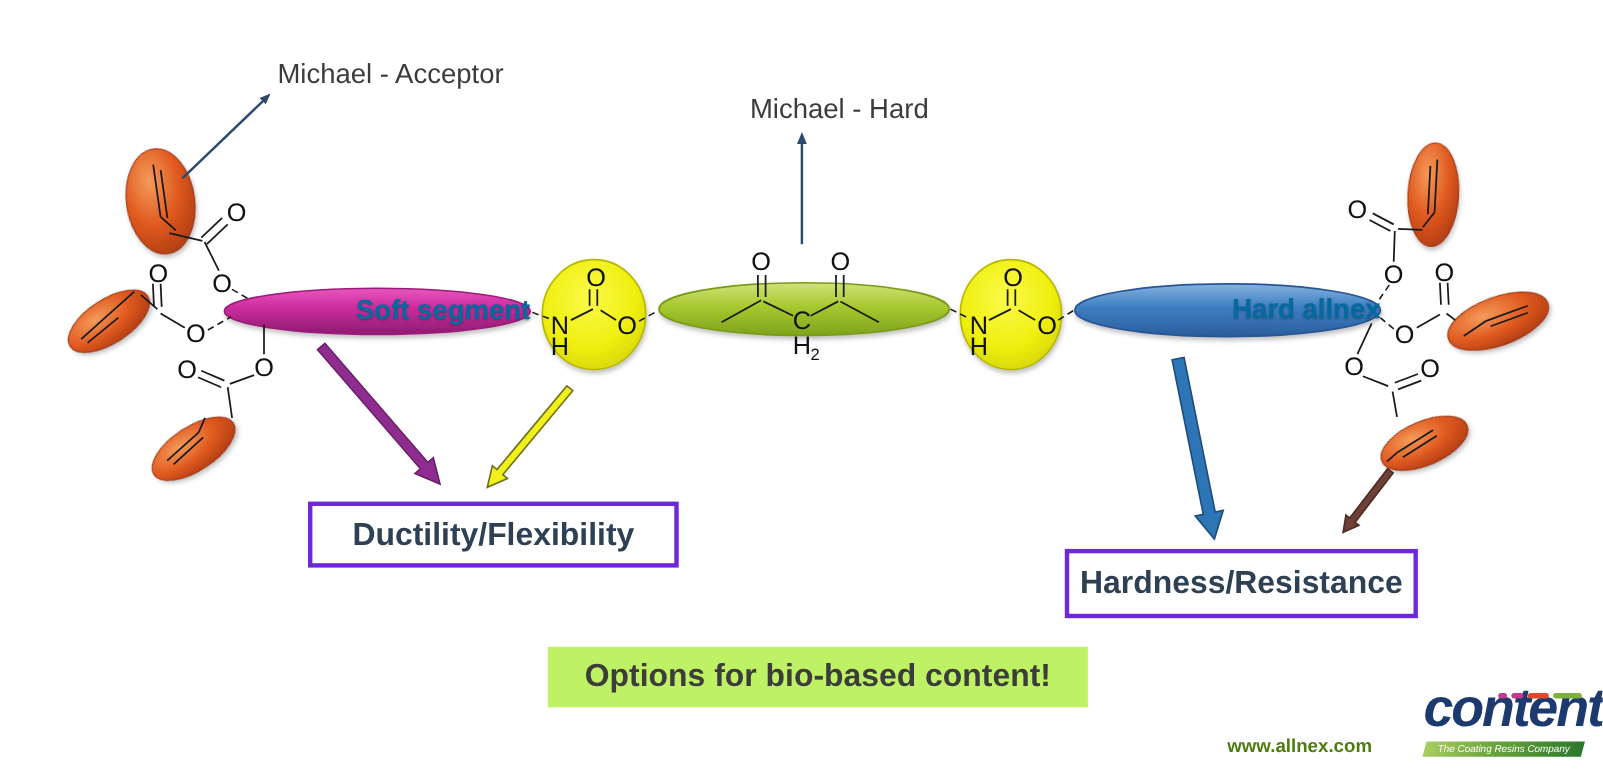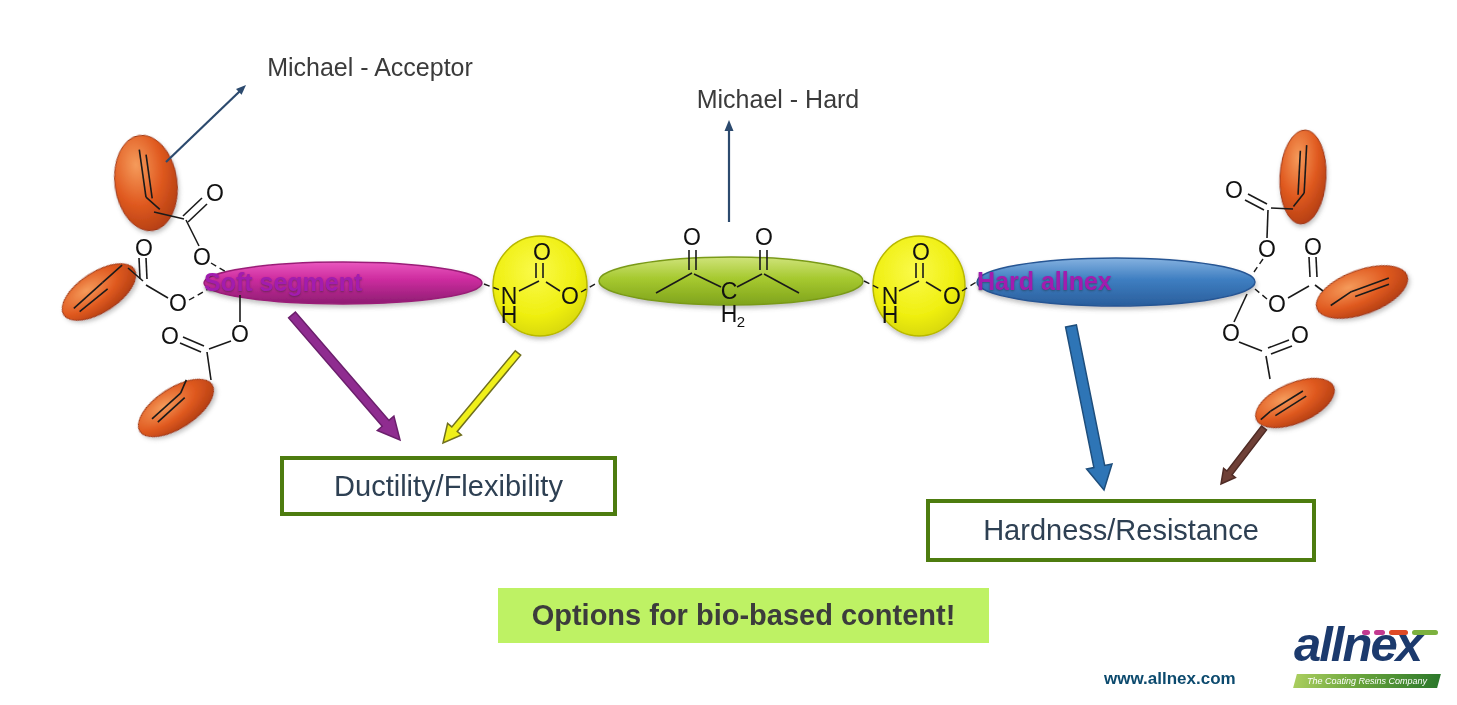--- a/index.html
+++ b/index.html
@@ -1,35 +1,35 @@
 <!DOCTYPE html>
 <html><head>
 <meta charset="utf-8">
 <style>
   html,body{margin:0;padding:0;}
   body{
     width:1457px;height:705px;position:relative;background:#ffffff;
     font-family:"Liberation Sans", sans-serif;overflow:hidden;
   }
   .abs{position:absolute;}
-  .note-label{font-size:25px;color:#3b3b3b;text-align:center;white-space:nowrap;margin-left:15px;}
+  .note-label{font-size:25px;color:#3b3b3b;text-align:center;white-space:nowrap;}
   .seg-label{
-    font-size:25px;font-weight:bold;color:#a21caf;text-align:left;white-space:nowrap;
+    font-size:25px;font-weight:bold;color:#0369a1;text-align:right;white-space:nowrap;
     text-shadow:0 1px 2px rgba(40,40,40,.45);
   }
   .callout-box{
-    box-sizing:border-box;border:4px solid #4d7c0f;background:#ffffff;
+    box-sizing:border-box;border:4px solid #6d28d9;background:#ffffff;
     display:flex;align-items:center;justify-content:center;
-    font-weight:normal;font-size:29px;color:#2e4053;white-space:nowrap;
+    font-weight:bold;font-size:29px;color:#2e4053;white-space:nowrap;
   }
   .pink-box{
     background:#bef264;display:flex;align-items:center;justify-content:center;
     font-size:29px;color:#3c3c3c;white-space:nowrap;font-weight:bold;
   }
-  .website{font-size:17px;font-weight:bold;color:#0c4a6e;white-space:nowrap;}
+  .website{font-size:17px;font-weight:bold;color:#4d7c0f;text-align:center;white-space:nowrap;}
   .brand{
     font-size:49px;font-weight:bold;font-style:italic;color:#1c3a6d;
     letter-spacing:-2px;line-height:1;white-space:nowrap;
   }
   .logo-dash{height:5px;border-radius:2.5px;}
   .logo-banner{
     box-sizing:border-box;width:144px;height:14px;
     background:linear-gradient(90deg,#a9cd5e 0%,#67a33b 45%,#2c782b 100%);
     transform:skewX(-15deg);
     display:flex;align-items:center;justify-content:center;
@@ -233,32 +233,32 @@
 <div class="abs note-label" style="left:657px;top:85px;width:212px;">Michael - Hard</div>
 
 <div class="abs seg-label" style="left:204px;top:268px;width:278px;">Soft segment</div>
 
 <div class="abs seg-label" style="left:977px;top:267px;width:278px;">Hard allnex</div>
 
 <div class="abs callout-box" style="left:280px;top:456px;width:337px;height:60px;">
   <span>Ductility/Flexibility</span>
 </div>
 
-<div class="abs callout-box" style="left:926px;top:499px;width:390px;height:63px;">
+<div class="abs callout-box" style="left:968px;top:499px;width:321px;height:63px;">
   <span>Hardness/Resistance</span>
 </div>
 
 <div class="abs pink-box" style="left:498px;top:588px;width:491px;height:55px;">
   <span>Options for bio-based content!</span>
 </div>
 
 <div class="abs website" style="left:1104px;top:669px;width:155px;">www.allnex.com</div>
 
 <div class="abs" style="left:1294px;top:610px;width:150px;height:85px;">
-  <div class="abs brand" style="left:0;top:10px;">allnex</div>
+  <div class="abs brand" style="left:0;top:10px;">content</div>
   <div class="abs logo-dash" style="left:68px;top:20px;width:8px;background:#c23a90;"></div>
   <div class="abs logo-dash" style="left:80px;top:20px;width:11px;background:#c23a90;"></div>
   <div class="abs logo-dash" style="left:95px;top:20px;width:19px;background:#de4a26;"></div>
   <div class="abs logo-dash" style="left:118px;top:20px;width:26px;background:#7cb13e;"></div>
   <div class="abs logo-banner" style="left:1px;top:64px;">
     <span>The Coating Resins Company</span>
   </div>
 </div>
 
 </body></html>

